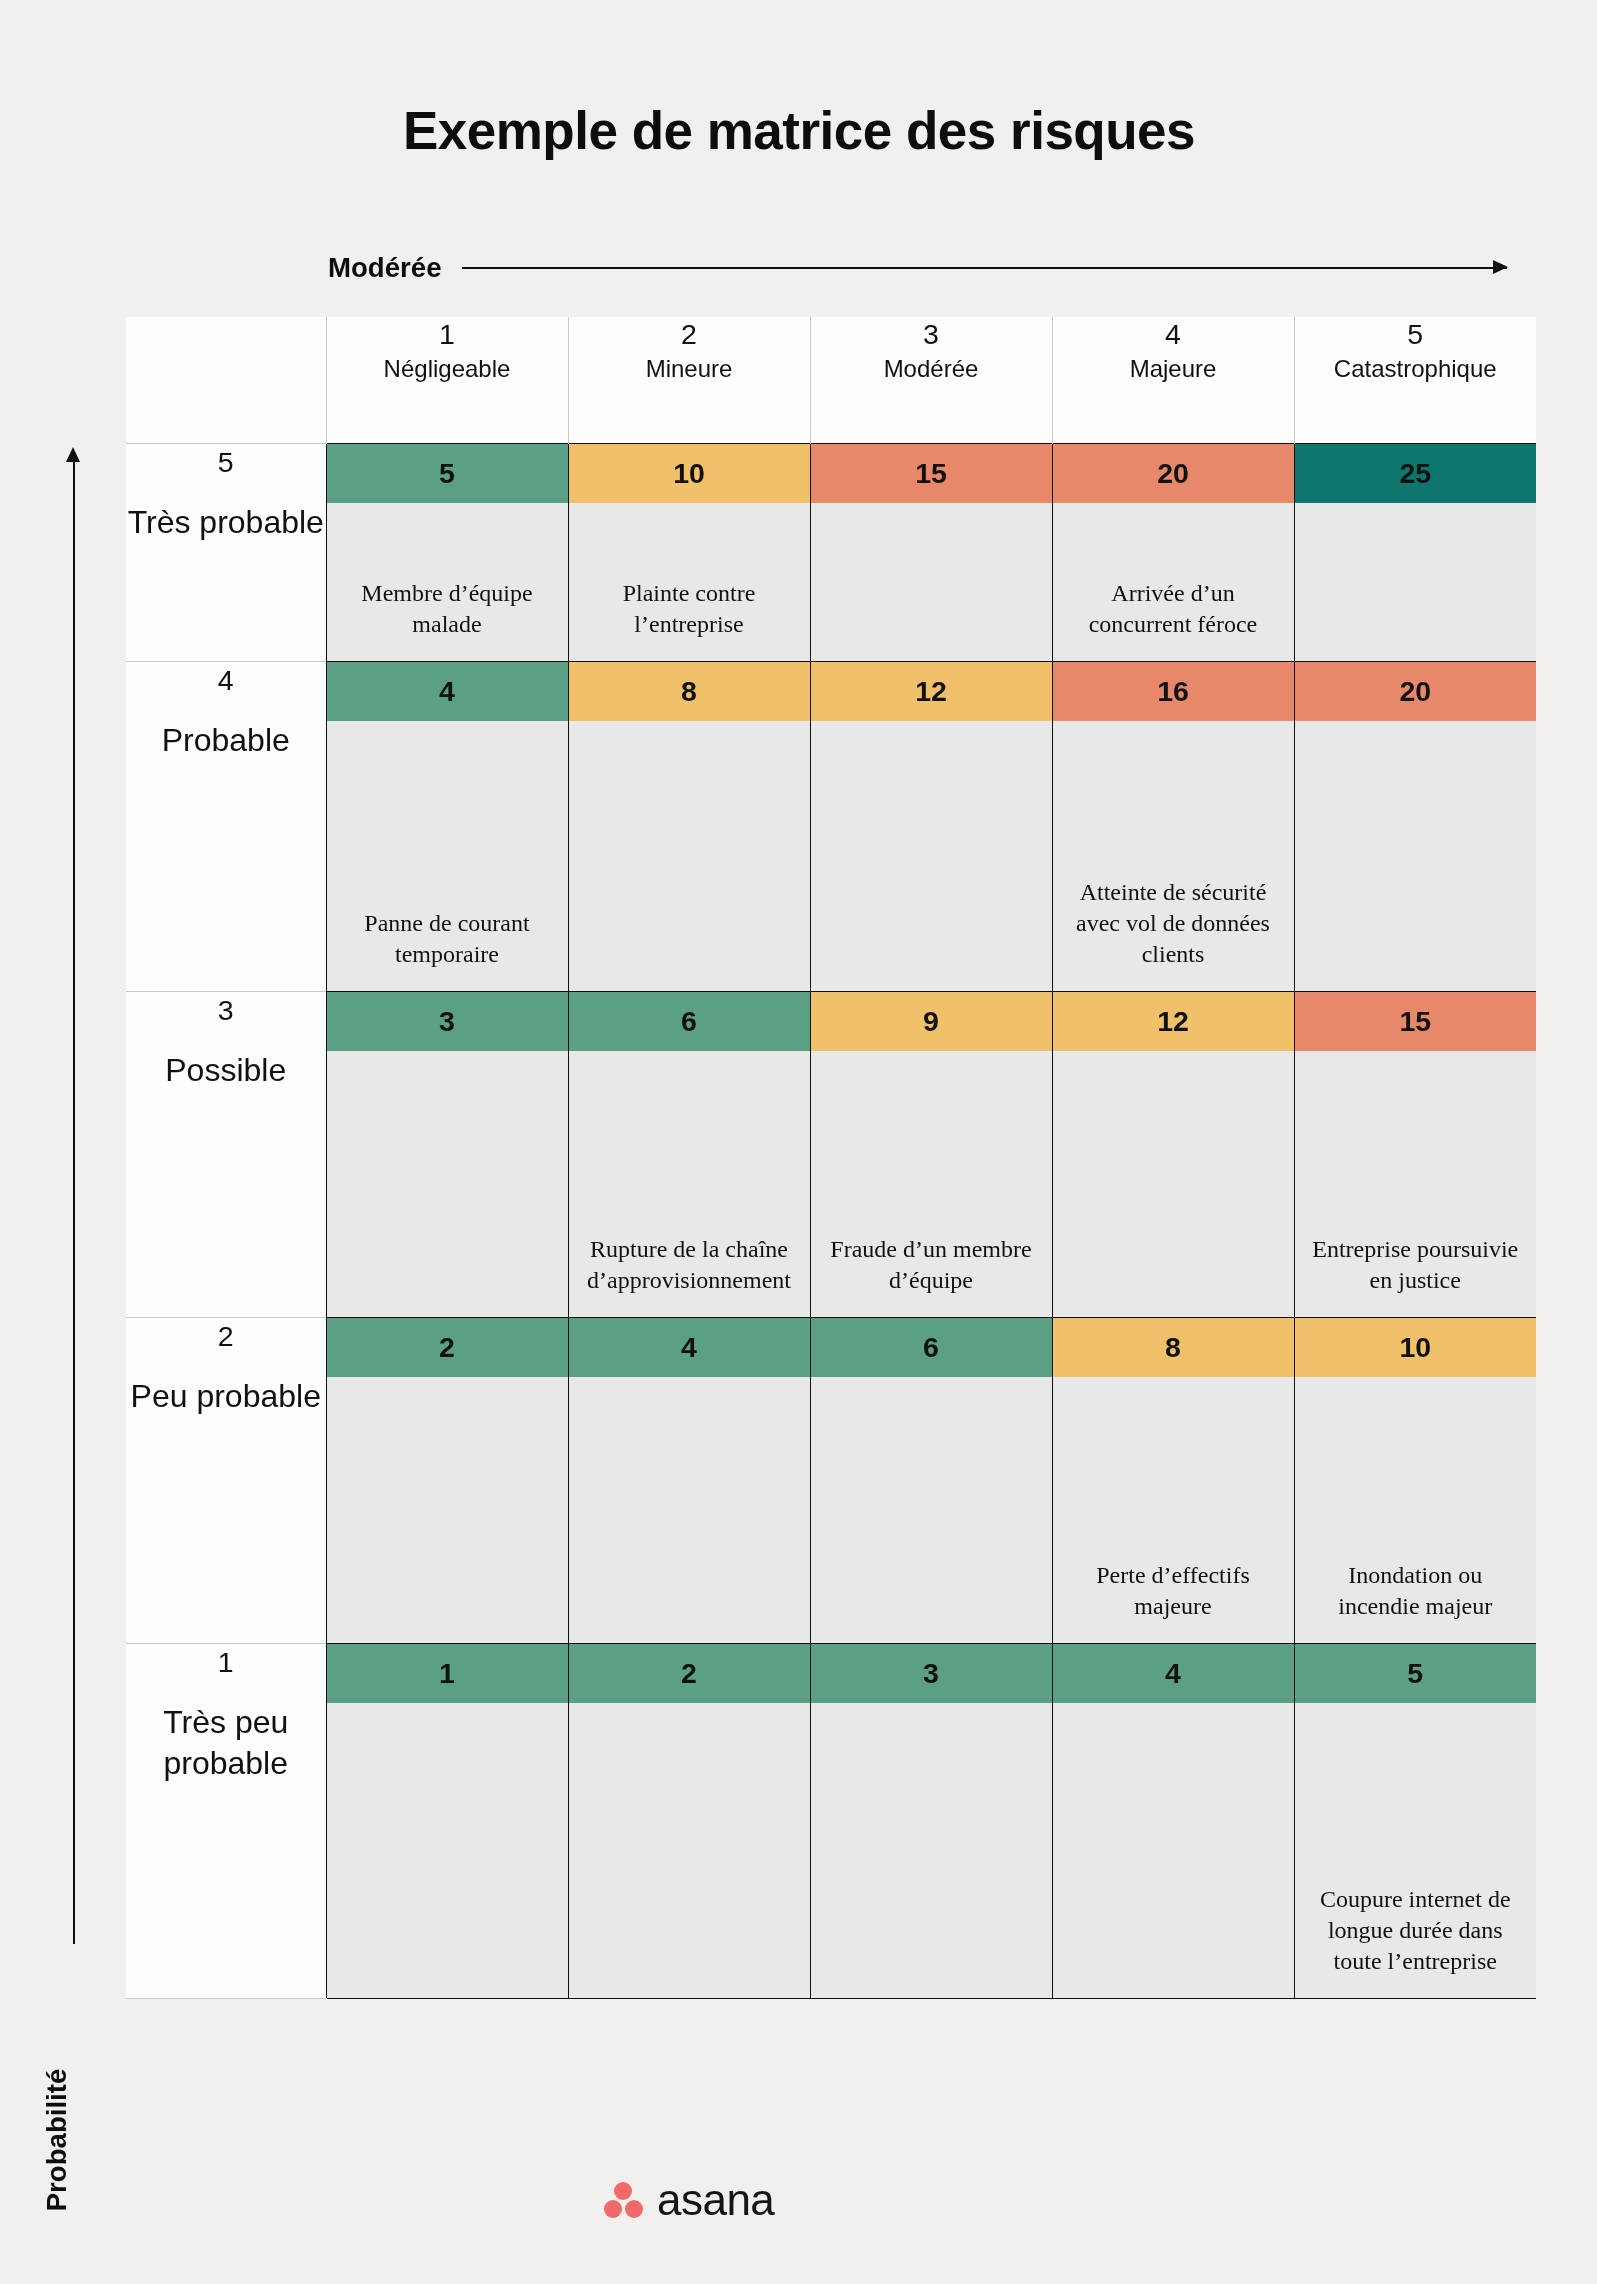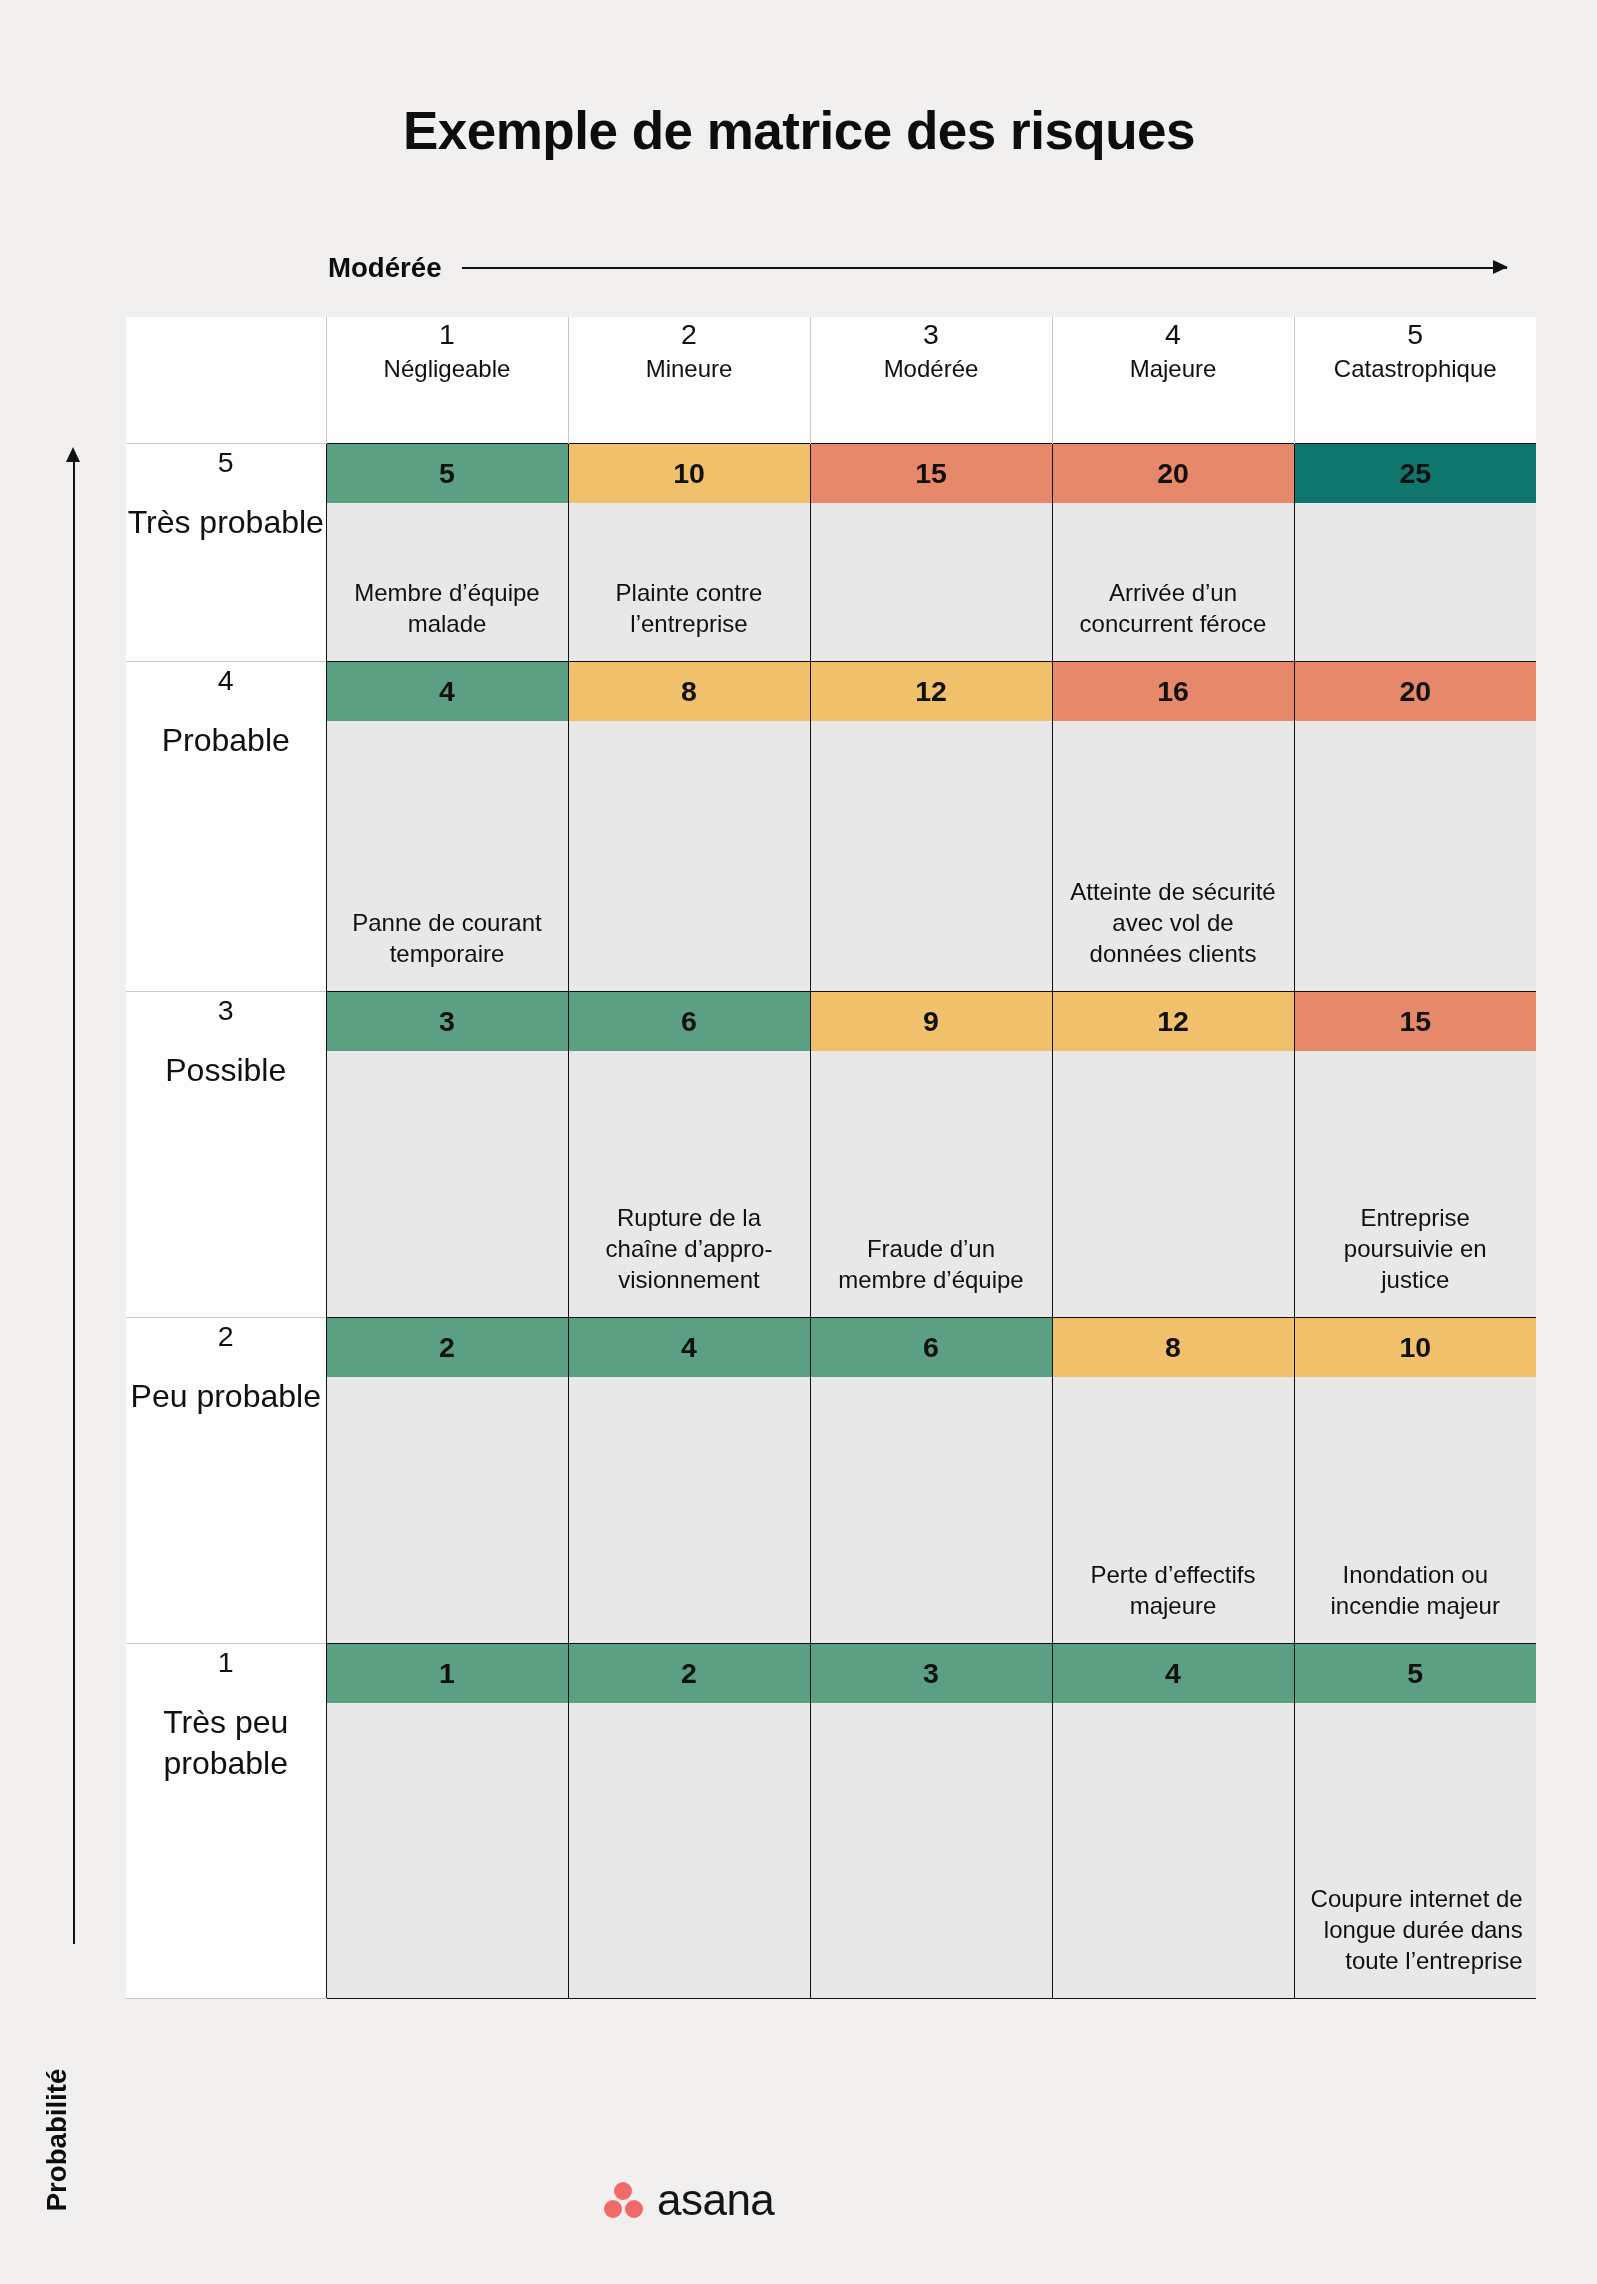--- a/index.html
+++ b/index.html
@@ -185,33 +185,34 @@
   .cell-body {
     display: flex;
     align-items: flex-end;
     justify-content: center;
     padding: 0 13.3px 21px 13.3px;
     text-align: center;
     font-size: 24px;
     line-height: 1.28;
     color: #111;
     min-height: 0;
+    font-family: Liberation Serif, serif;
   }
 
   
   tr.r5 .cell, tr.r5 .rowlbl { height: 217px; }
   tr.r5 .cell-body { height: 158px; }
   tr.r4 .cell, tr.r4 .rowlbl { height: 329px; }
   tr.r4 .cell-body { height: 270px; }
   tr.r3 .cell, tr.r3 .rowlbl { height: 325px; }
   tr.r3 .cell-body { height: 266px; }
   tr.r2 .cell, tr.r2 .rowlbl { height: 325px; }
   tr.r2 .cell-body { height: 266px; }
   tr.r1 .cell, tr.r1 .rowlbl { height: 354px; }
-  tr.r1 .cell-body { height: 295px; text-align: right; }
+  tr.r1 .cell-body { height: 295px; }
 
   tr.r1 .cell { border-bottom: 1.9px solid #111; }
 
   
   tr.r1 .rowlbl { border-bottom: 1.9px solid #C9C9C9; }
 
   
   .footer {
     position: absolute;
     left: 0;

